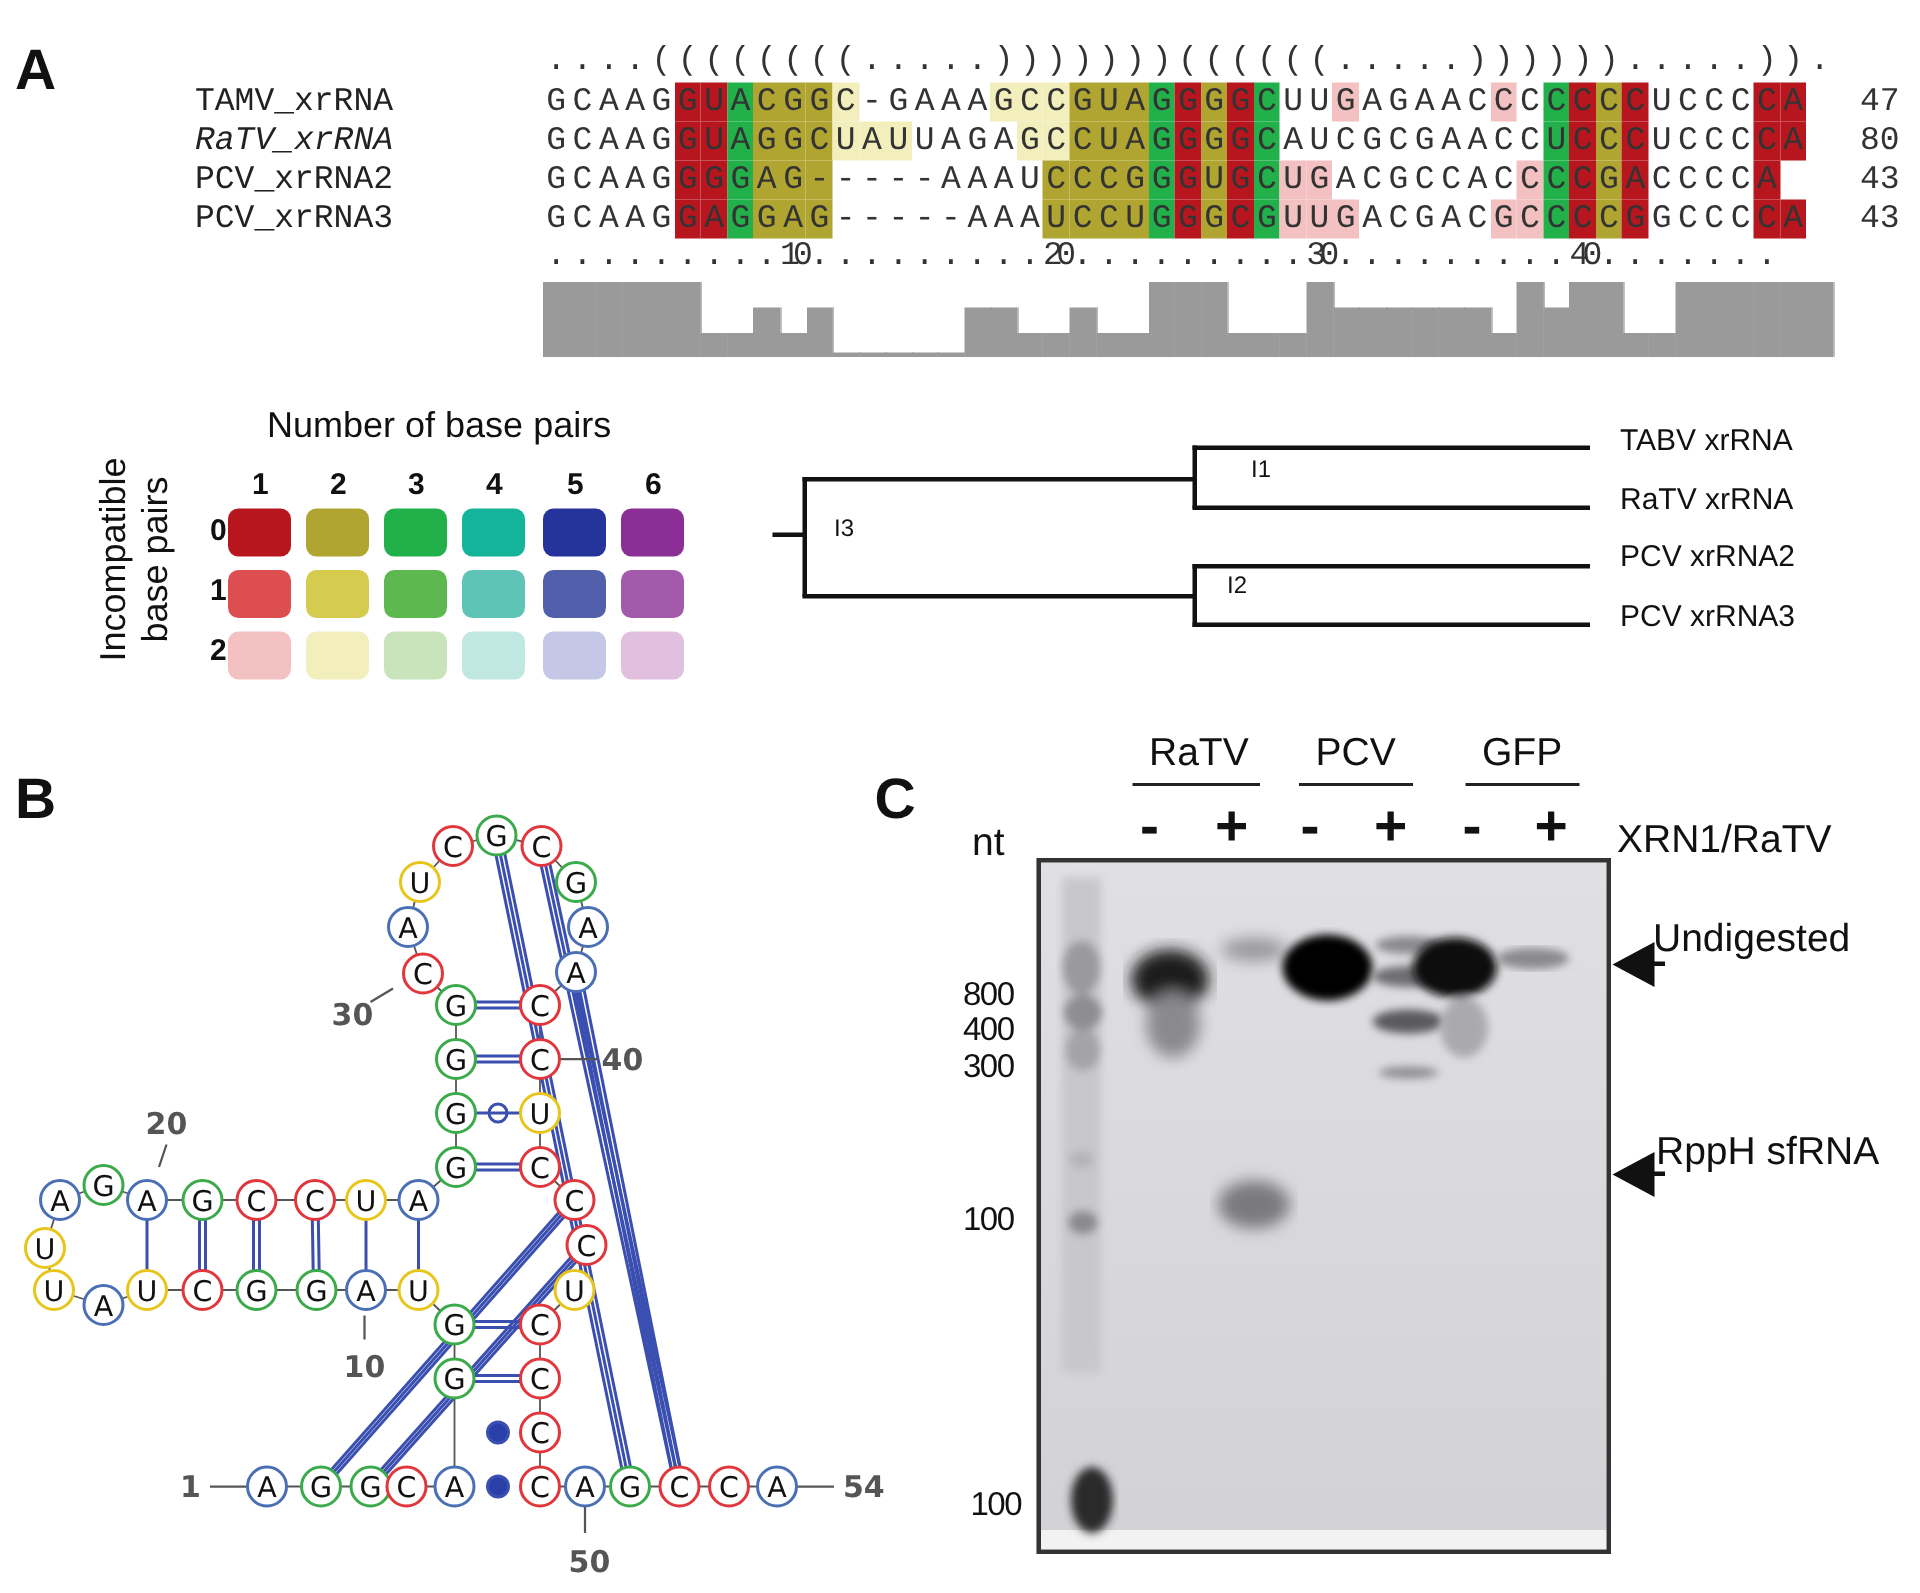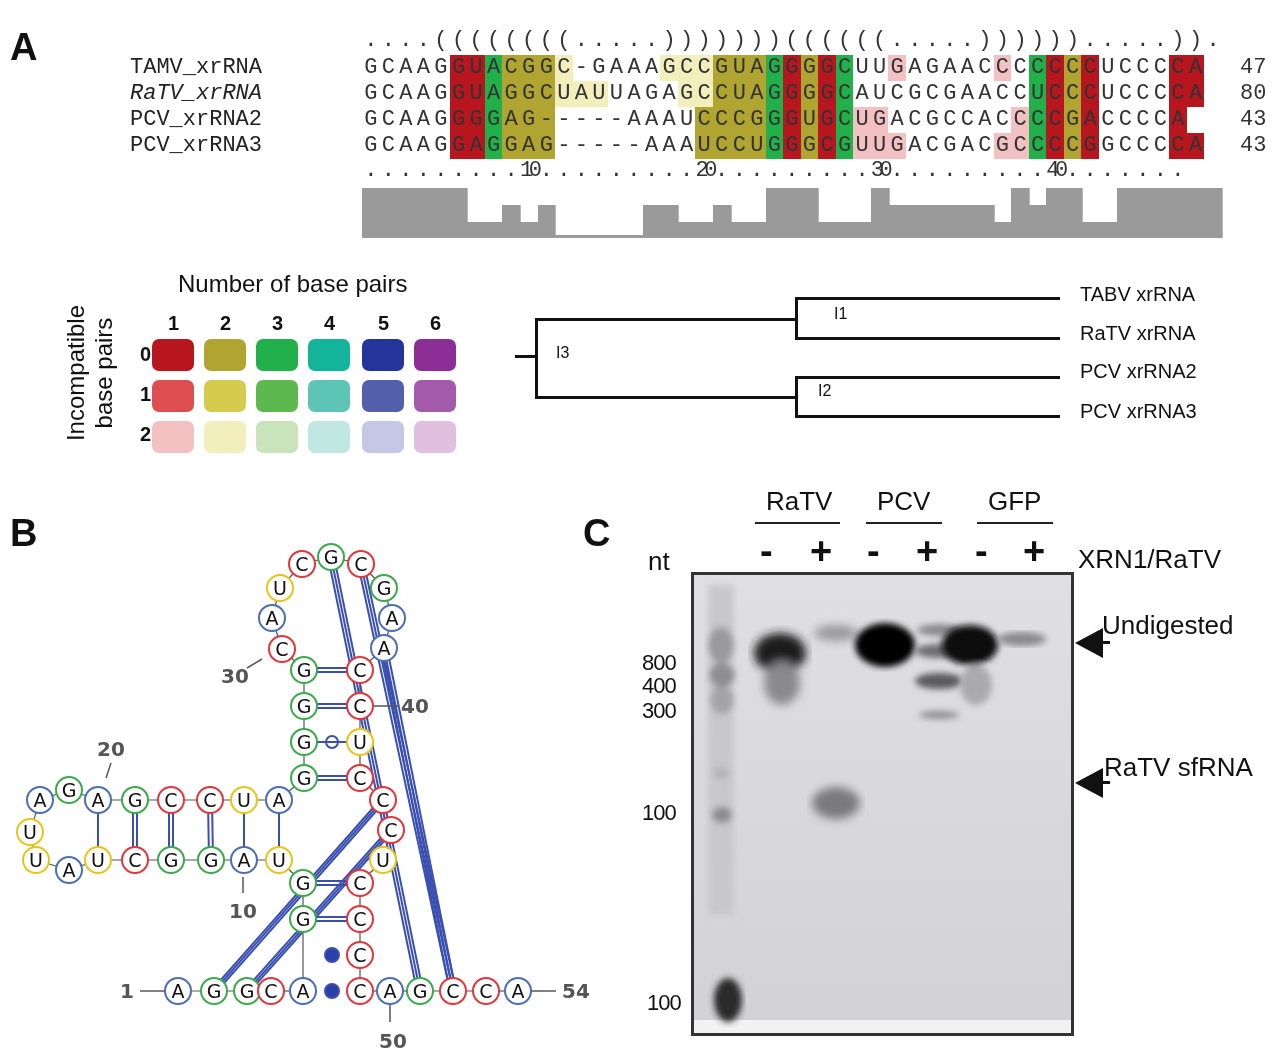--- a/index.html
+++ b/index.html
@@ -569,13 +569,13 @@
 <div class="abs marker" style="left:642px;top:698px;">300</div>
 <div class="abs marker" style="left:642px;top:800px;">100</div>
 <div class="abs marker" style="left:647px;top:990px;">100</div>
 
 <div class="abs" style="left:1075px;top:628px;width:0;height:0;border-top:15px solid transparent;border-bottom:15px solid transparent;border-right:28px solid #111;"></div>
 <div class="abs" style="left:1100px;top:641px;width:10px;height:3px;background:#111;"></div>
 <div class="abs gel-label" style="left:1102px;top:610px;">Undigested</div>
 
 <div class="abs" style="left:1075px;top:768px;width:0;height:0;border-top:15px solid transparent;border-bottom:15px solid transparent;border-right:28px solid #111;"></div>
 <div class="abs" style="left:1100px;top:781px;width:10px;height:3px;background:#111;"></div>
-<div class="abs gel-label" style="left:1104px;top:752px;">RaTV sfRNA</div>
+<div class="abs gel-label" style="left:1104px;top:752px;">RppH sfRNA</div>
 
 </body></html>

